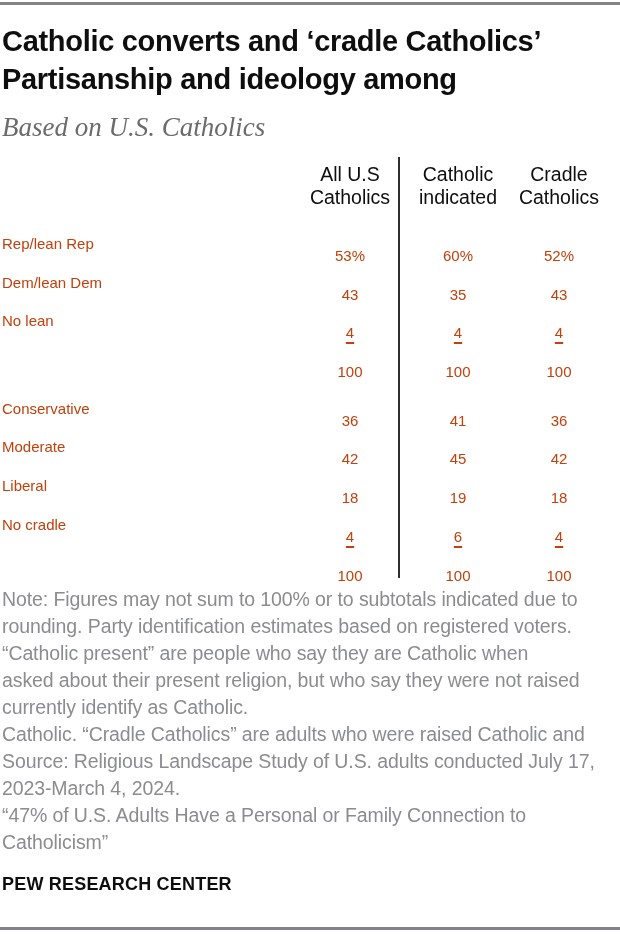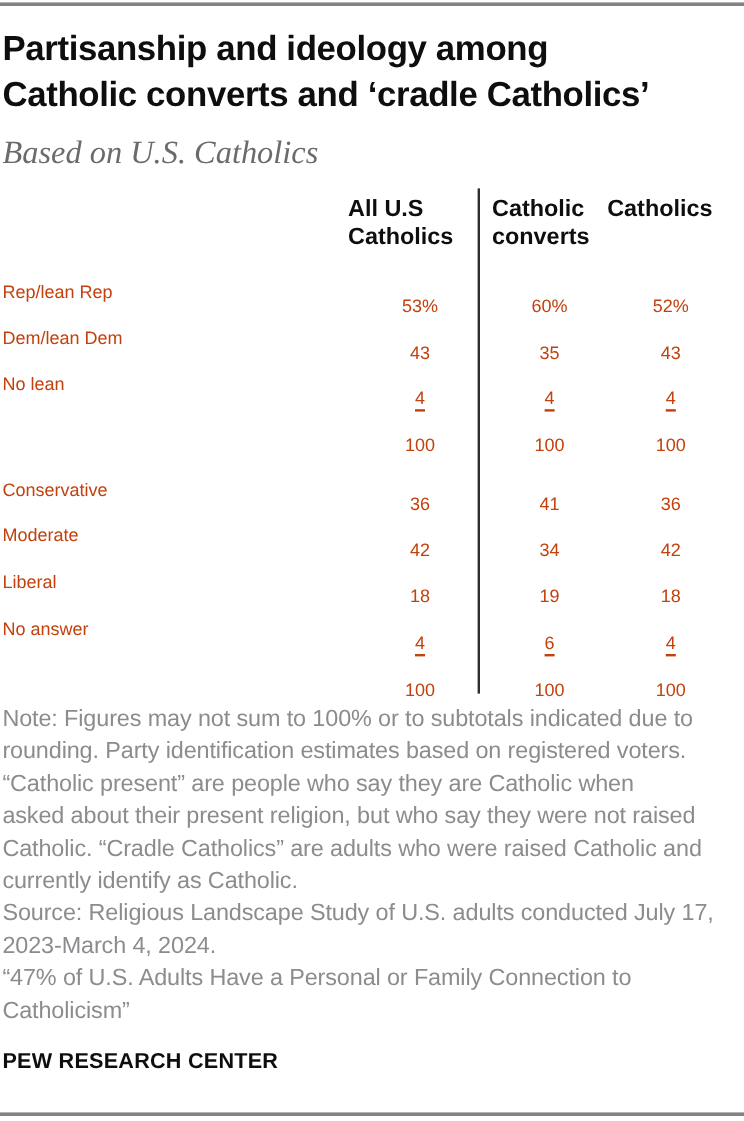--- a/index.html
+++ b/index.html
@@ -8,21 +8,21 @@
   .rule{position:absolute;left:0;width:620px;height:3px;background:#818387;}
   .rule-top{top:2px;}
   .rule-bottom{top:927px;}
   .title{position:absolute;top:22px;left:2px;width:616px;font-size:29px;line-height:38px;
          font-weight:700;color:#0e0e0e;letter-spacing:-0.3px;}
   .tl{display:block;}
   .subtitle{position:absolute;top:112px;left:2px;font-family:"Liberation Serif",serif;
             font-style:italic;font-size:27px;color:#6b6b6b;}
   .table{position:absolute;top:163px;left:2px;width:614px;}
   .grid-row{display:grid;grid-template-columns:288px 120px 96px 106px;}
-  .th{font-weight:700;font-size:19.5px;line-height:23px;text-align:left;color:#0e0e0e;}
+  .th{font-weight:400;font-size:19.5px;line-height:23px;text-align:center;color:#0e0e0e;}
   .thl{display:block;}
   .tbody{margin-top:14px;}
   .tr{display:grid;grid-template-columns:288px 120px 96px 106px;height:38.7px;
       align-items:center;font-size:15px;color:#c2410c;}
   .td.label{text-align:left;}
   .td.num{text-align:center;margin-top:24px;}
   .td.num.ul{text-decoration:underline;text-underline-offset:4px;text-decoration-thickness:1.5px;}
   .section-gap{margin-top:10px;}
   .divider{position:absolute;top:157px;left:398px;width:2px;height:421px;background:#2e2e2e;}
   .notes{position:absolute;top:586px;left:2px;width:617px;font-size:19.5px;line-height:27px;
@@ -31,38 +31,39 @@
   .footer{position:absolute;top:874px;left:2px;font-size:18px;font-weight:700;
           color:#0e0e0e;letter-spacing:0.2px;}
 </style>
 </head>
 <body>
 
 <div class="page">
   <div class="rule rule-top"></div>
 
   <div class="title">
+    <span class="tl">Catholic converts and ‘cradle Catholics’</span>
     <span class="tl">Partisanship and ideology among</span>
-    <span class="tl">Catholic converts and ‘cradle Catholics’</span>
   </div>
 
   <div class="subtitle">Based on U.S. Catholics</div>
 
   <div class="table">
     <div class="grid-row">
       <div class="th"></div>
       <div class="th">
         <span class="thl">All U.S</span>
         <span class="thl">Catholics</span>
       </div>
       <div class="th">
         <span class="thl">Catholic</span>
-        <span class="thl">converts</span>
+        <span class="thl">indicated</span>
       </div>
       <div class="th">
+        <span class="thl">Cradle</span>
         <span class="thl">Catholics</span>
       </div>
     </div>
     <div class="tbody">
         <div class="section">
           <div class="tr">
             <div class="td label">Rep/lean Rep</div>
             <div class="td num">53%</div>
             <div class="td num">60%</div>
             <div class="td num">52%</div>
@@ -89,31 +90,31 @@
         <div class="section section-gap">
           <div class="tr">
             <div class="td label">Conservative</div>
             <div class="td num">36</div>
             <div class="td num">41</div>
             <div class="td num">36</div>
           </div>
           <div class="tr">
             <div class="td label">Moderate</div>
             <div class="td num">42</div>
-            <div class="td num">34</div>
+            <div class="td num">45</div>
             <div class="td num">42</div>
           </div>
           <div class="tr">
             <div class="td label">Liberal</div>
             <div class="td num">18</div>
             <div class="td num">19</div>
             <div class="td num">18</div>
           </div>
           <div class="tr">
-            <div class="td label">No answer</div>
+            <div class="td label">No cradle</div>
             <div class="td num ul">4</div>
             <div class="td num ul">6</div>
             <div class="td num ul">4</div>
           </div>
           <div class="tr">
             <div class="td label"></div>
             <div class="td num">100</div>
             <div class="td num">100</div>
             <div class="td num">100</div>
           </div>
@@ -121,22 +122,22 @@
       </div>
   </div>
 
   <div class="divider"></div>
 
   <div class="notes">
       <div class="note-line">Note: Figures may not sum to 100% or to subtotals indicated due to</div>
       <div class="note-line">rounding. Party identification estimates based on registered voters.</div>
       <div class="note-line">“Catholic present” are people who say they are Catholic when</div>
       <div class="note-line">asked about their present religion, but who say they were not raised</div>
+      <div class="note-line">currently identify as Catholic.</div>
       <div class="note-line">Catholic. “Cradle Catholics” are adults who were raised Catholic and</div>
-      <div class="note-line">currently identify as Catholic.</div>
       <div class="note-line">Source: Religious Landscape Study of U.S. adults conducted July 17,</div>
       <div class="note-line">2023-March 4, 2024.</div>
       <div class="note-line">“47% of U.S. Adults Have a Personal or Family Connection to</div>
       <div class="note-line">Catholicism”</div>
     </div>
 
   <div class="footer">PEW RESEARCH CENTER</div>
 
   <div class="rule rule-bottom"></div>
 </div>

